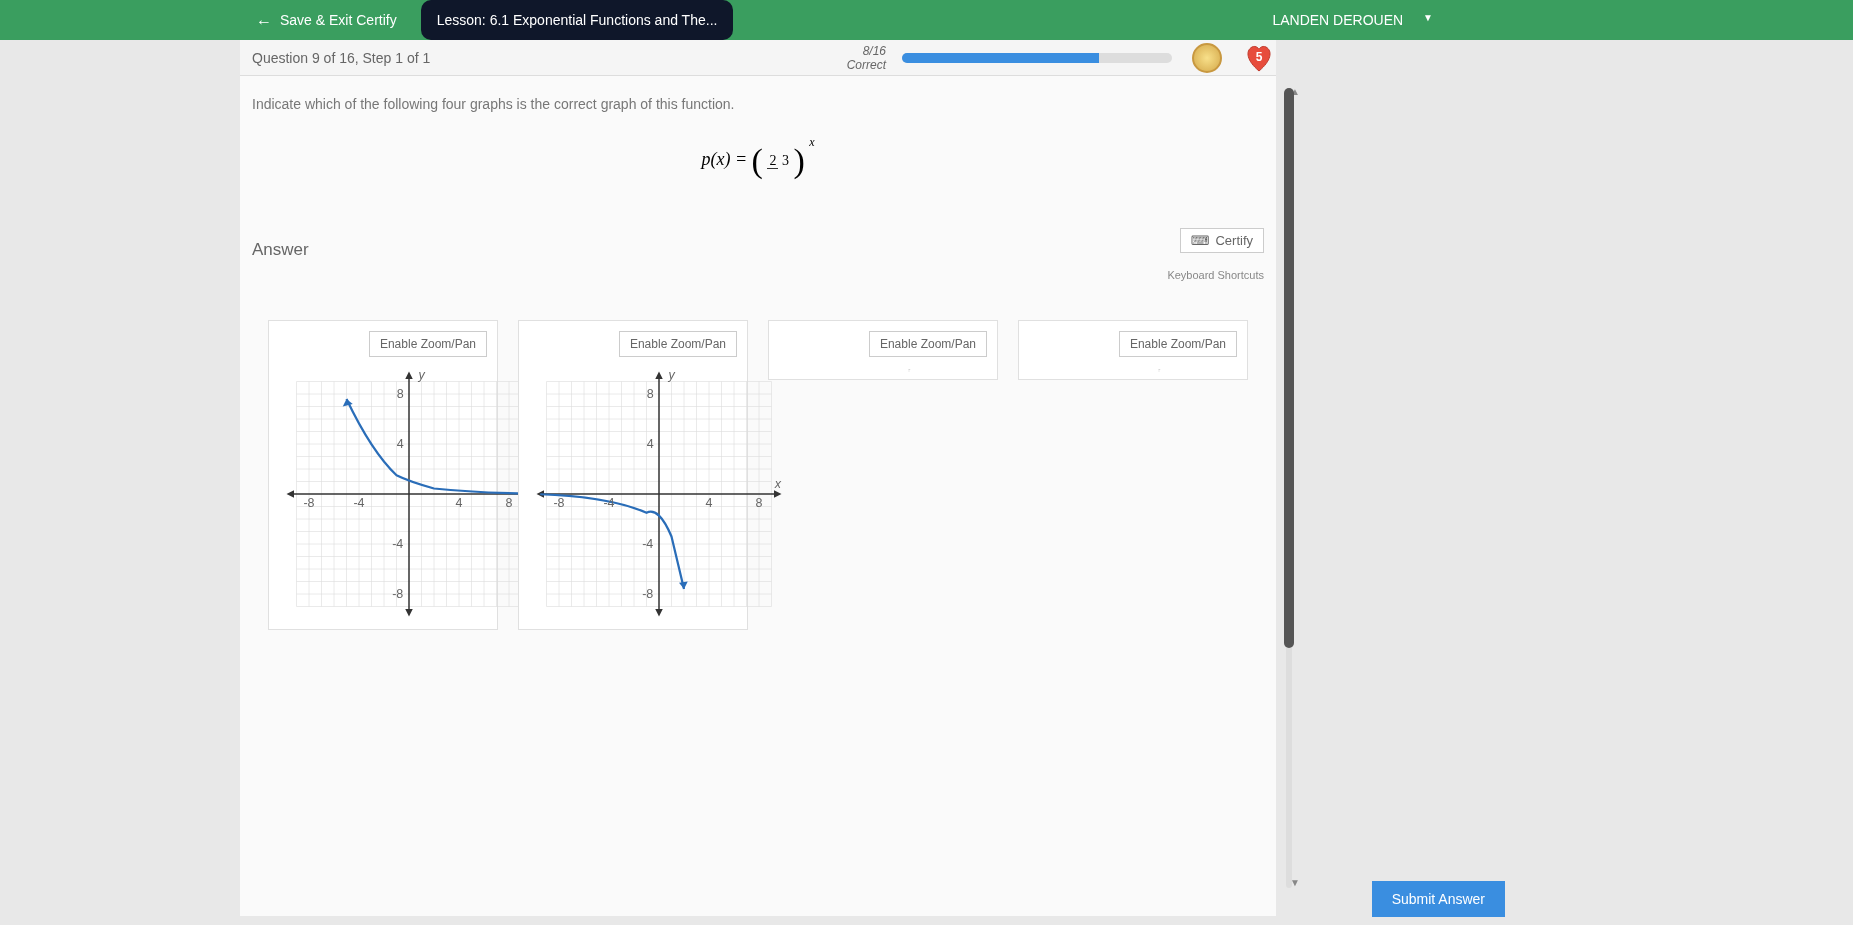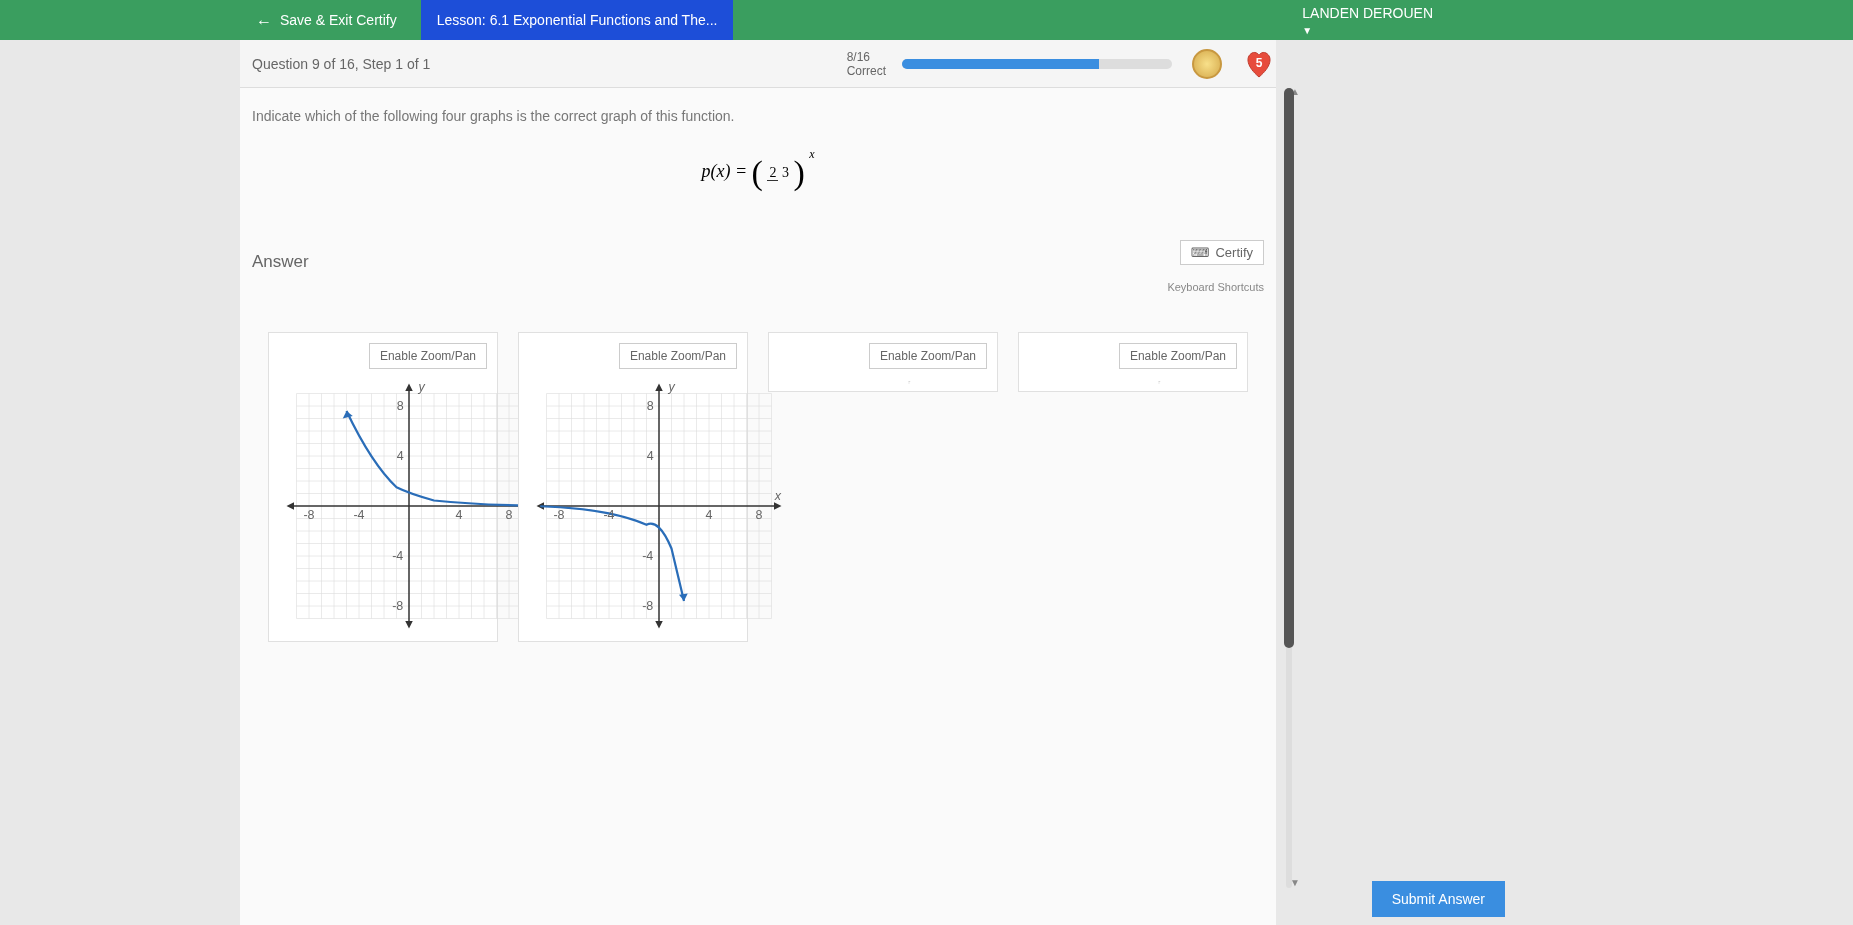--- a/index.html
+++ b/index.html
@@ -1,29 +1,29 @@
 <!DOCTYPE html>
 <html><head>
 <meta charset="utf-8">
 <style>
   * { box-sizing: border-box; margin: 0; padding: 0; }
   body { font-family: Arial, sans-serif; background: #e8e8e8; width: 1853px; height: 925px; overflow: hidden; }
   
   .top-bar { background: #3a9e5f; height: 40px; display: flex; align-items: center; color: #fff; font-size: 14px; padding-left: 240px; }
   .save-exit { display: flex; align-items: center; gap: 8px; padding: 0 16px; cursor: pointer; }
   .arrow-left { font-size: 16px; }
-  .lesson-title { background: #1d4ed8; height: 40px; display: flex; align-items: center; padding: 0 16px; margin-left: 8px; }
-  .user-section { margin-left: auto; padding-right: 420px; display: flex; align-items: flex-start; gap: 4px; flex-direction: column; }
+  .lesson-title { background: #0f172a; height: 40px; display: flex; align-items: center; padding: 0 16px; margin-left: 8px; border-radius: 10px; }
+  .user-section { margin-left: auto; padding-right: 420px; display: flex; align-items: flex-start; gap: 20px; }
   .user-caret { font-size: 10px; }
   
   .main-area { margin-left: 240px; width: 1036px; position: relative; }
   
-  .header-row { height: 48px; display: flex; align-items: center; background: #f5f5f5; border-bottom: 1px solid #ddd; }
+  .header-row { height: 36px; display: flex; align-items: center; background: #f5f5f5; border-bottom: 1px solid #ddd; }
   .question-info { padding-left: 12px; color: #666; font-size: 14px; }
-  .score-block { margin-left: auto; text-align: left; color: #666; font-size: 12px; padding-right: 16px; }
+  .score-block { margin-left: auto; text-align: right; color: #666; font-size: 12px; padding-right: 16px; font-style: italic; }
   .score-top { }
   .score-bot { }
   .progress-wrap { width: 270px; height: 10px; background: #ddd; border-radius: 5px; overflow: hidden; margin-right: 20px; }
   .progress-fill { height: 100%; background: #3a8ee0; width: 73%; }
   .coin { width: 30px; height: 30px; border-radius: 50%; background: radial-gradient(circle, #f8e08a, #d4a84a); border: 2px solid #c89840; margin-right: 20px; }
   .heart { width: 34px; height: 30px; position: relative; }
   .heart svg { width: 100%; height: 100%; }
   .heart-text { position: absolute; top: 50%; left: 50%; transform: translate(-50%, -58%); color: #fff; font-size: 12px; font-weight: bold; }
   
   .content { background: #fafafa; padding: 20px 12px; min-height: 840px; position: relative; }

